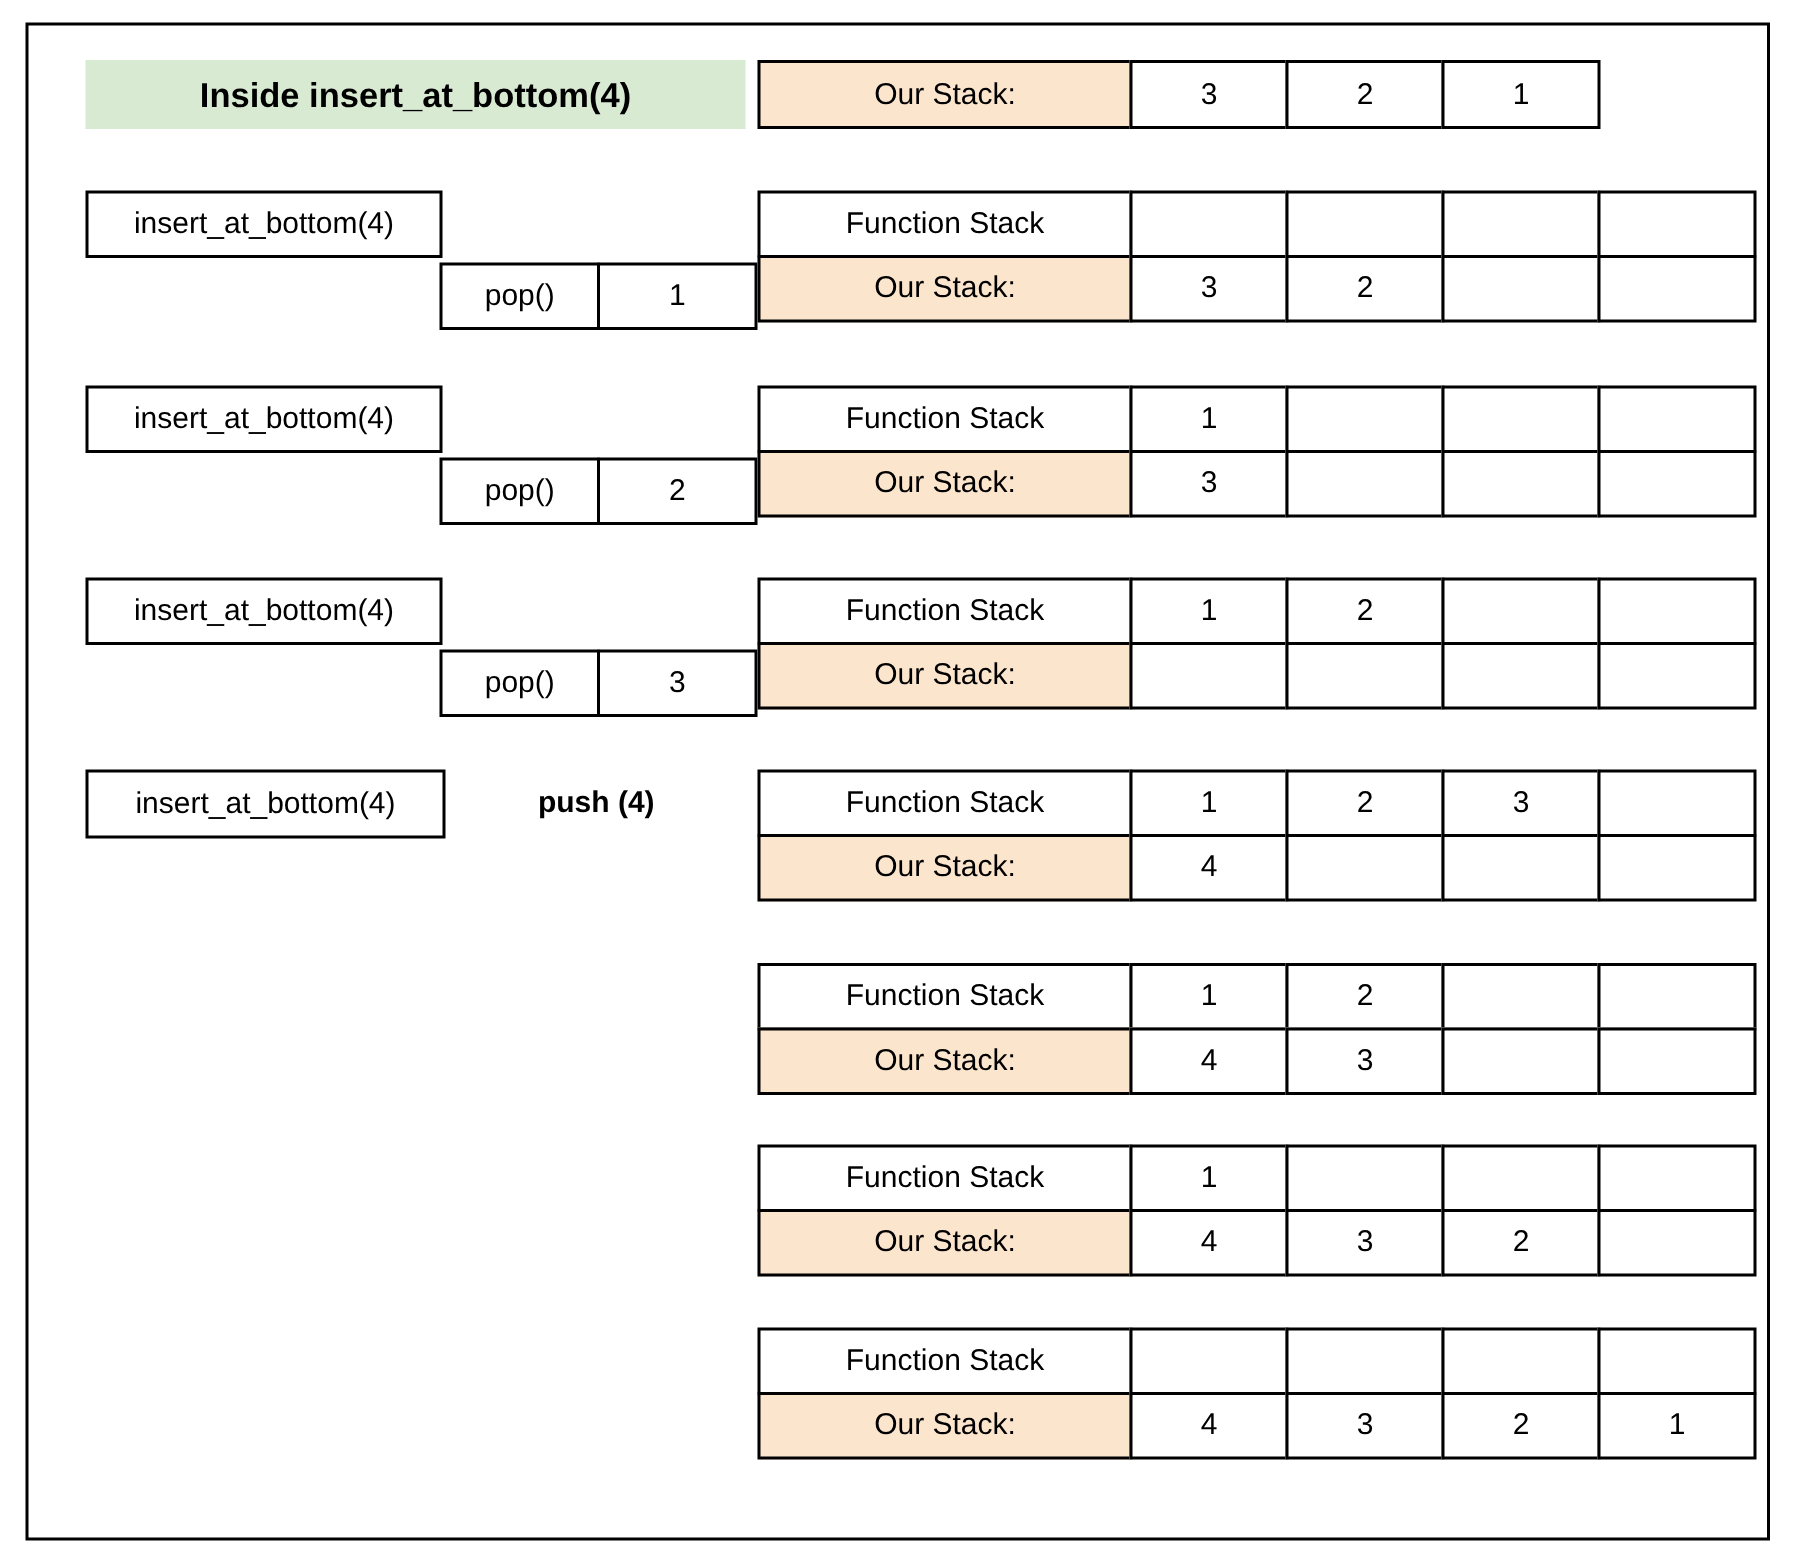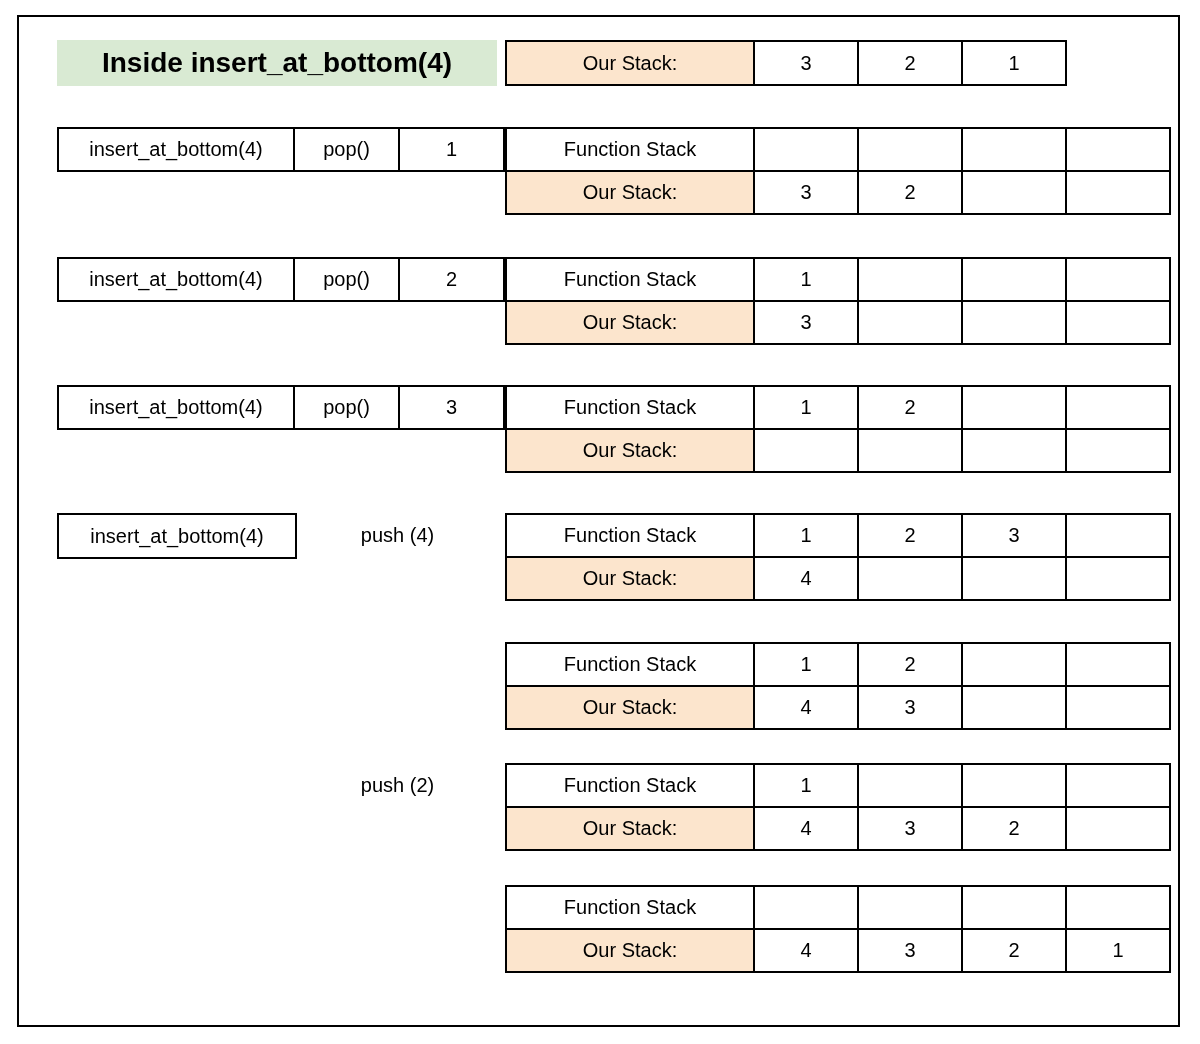--- a/index.html
+++ b/index.html
@@ -16,41 +16,41 @@
     overflow:hidden;
   }
   .frame {
     position:absolute; left:17px; top:15px; width:1163px; height:1012px;
     border:2px solid var(--border); box-sizing:border-box;
   }
   .green-header {
     position:absolute; left:57px; top:40px; width:440px; height:46px;
     background:var(--green);
     display:flex; align-items:center; justify-content:center;
-    font-weight:bold; font-size:28px;
+    font-weight:bold; font-size:23px;
   }
   .trow { position:absolute; display:flex; }
   .c {
     box-sizing:border-box; height:45px;
     border:2px solid var(--border); background:#fff;
     display:flex; align-items:center; justify-content:center;
     font-size:20px; white-space:nowrap;
   }
   .c + .c { margin-left:-2px; }
   .c.h46 { height:46px; }
   .c.lbl { width:250px; }
   .c.val { width:106px; }
   .c.callw { width:238px; }
-  .c.opw  { width:107px; }
+  .c.opw  { width:107px;margin-top:48px; }
   .c.callbox { width:240px; height:46px; }
   .c.orange { background:var(--orange); }
   .push-label {
     position:absolute; left:340px; width:115px; height:45px;
     display:flex; align-items:center; justify-content:center;
-    font-size:20px; white-space:nowrap;
+    font-size:20px; white-space:nowrap;font-weight:bold;
   }
 </style>
 </head>
 <body>
 
 <div class="canvas">
   <div class="frame"></div>
 
   <div class="green-header">Inside insert_at_bottom(4)</div>
   <div class="trow" style="left:505px; top:40px;">
@@ -147,21 +147,20 @@
     <div class="c val"></div>
   </div>
   <div class="trow" style="left:505px; top:685px;">
     <div class="c lbl orange">Our Stack:</div>
     <div class="c val">4</div>
     <div class="c val">3</div>
     <div class="c val"></div>
     <div class="c val"></div>
   </div>
 
-  <div class="push-label" style="top:763px;">push (2)</div>
   <div class="trow" style="left:505px; top:763px;">
     <div class="c lbl">Function Stack</div>
     <div class="c val">1</div>
     <div class="c val"></div>
     <div class="c val"></div>
     <div class="c val"></div>
   </div>
   <div class="trow" style="left:505px; top:806px;">
     <div class="c lbl orange">Our Stack:</div>
     <div class="c val">4</div>

